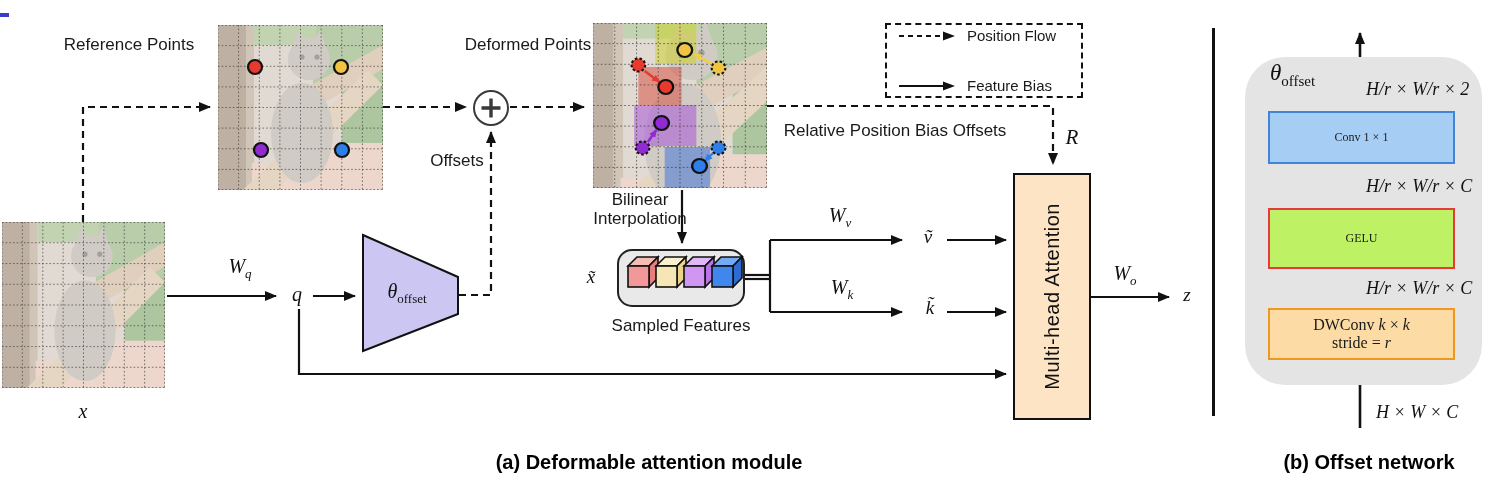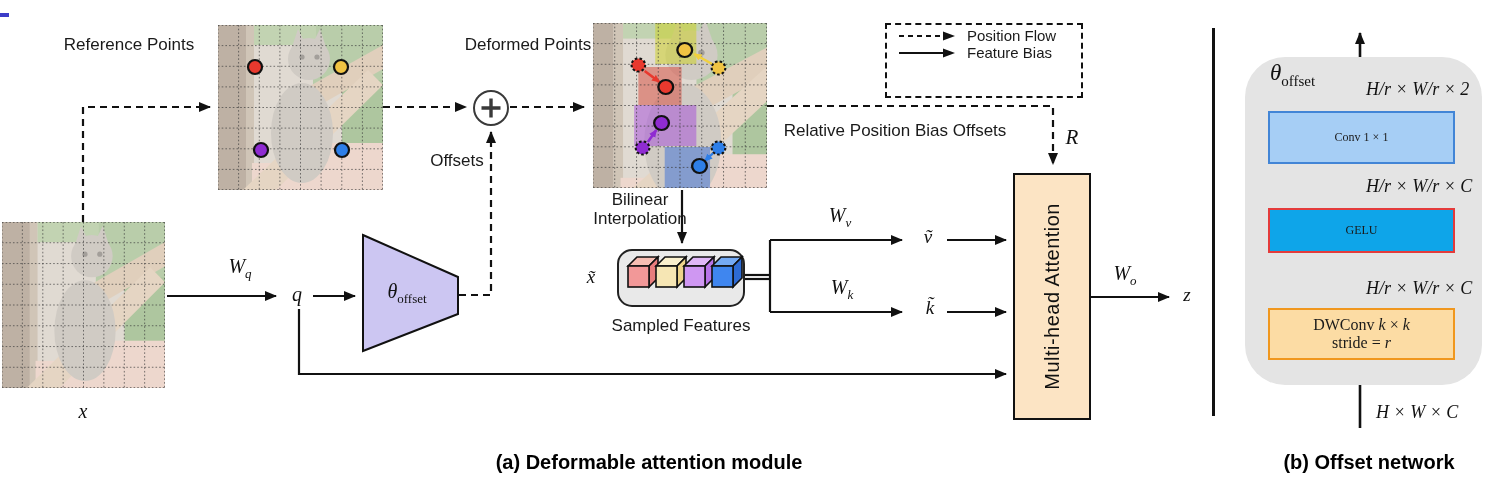--- a/index.html
+++ b/index.html
@@ -10,21 +10,21 @@
   .cap{position:absolute;transform:translateX(-50%);font-size:20px;font-weight:bold;color:#000;white-space:nowrap;}
   .mlabel{position:absolute;transform:translateX(-50%);font-family:"Liberation Serif",serif;
           font-style:italic;font-size:20px;color:#111;white-space:nowrap;}
   .mlabel sub{font-size:13px;line-height:0;}
   .rm{font-style:normal;}
   .dim{position:absolute;font-family:"Liberation Serif",serif;font-style:italic;
        font-size:18px;color:#111;white-space:nowrap;}
   .center2{text-align:center;line-height:1.1;}
   
   .legend{position:absolute;left:885px;top:23px;width:198px;height:75px;border:2px dashed #111;
-          box-sizing:border-box;display:flex;flex-direction:column;justify-content:flex-start;padding:2px 10px;}
+          box-sizing:border-box;display:flex;flex-direction:column;justify-content:space-between;padding:2px 10px;}
   .legrow{display:flex;align-items:center;gap:8px;}
   .legrow span{font-size:15px;color:#1a1a1a;}
   
   .mha-box{position:absolute;left:1013px;top:173px;width:78px;height:247px;background:#fce4c4;
            border:2px solid #111;box-sizing:border-box;display:flex;align-items:center;justify-content:center;}
   .mha-text{writing-mode:vertical-rl;transform:rotate(180deg);font-size:20px;color:#111;letter-spacing:.5px;}
   
   .panelb{position:absolute;left:1245px;top:57px;width:237px;height:328px;background:#e4e4e4;border-radius:40px;}
   .blk{position:absolute;left:1268px;width:187px;box-sizing:border-box;border:2px solid;
        display:flex;flex-direction:column;align-items:center;justify-content:center;
@@ -232,21 +232,21 @@
   </div>
 
   <div class="divider"></div>
   <div class="panelb"></div>
 
   <div class="theta-b"><i>θ</i><sub class="rm">offset</sub></div>
 
   <div class="blk" style="top:111px;height:53px;background:#a6cef5;border-color:#4285d6">
     <span>Conv 1 × 1</span>
   </div>
-  <div class="blk" style="top:208px;height:45px;background:#0ea5e9;border-color:#e43b3b">
+  <div class="blk" style="top:208px;height:61px;background:#bef264;border-color:#e43b3b">
     <span>GELU</span>
   </div>
   <div class="blk" style="top:308px;height:52px;background:#fcdca4;border-color:#f0971e;font-size:16px">
     <span><span>DWConv</span>&nbsp;<i>k</i>&nbsp;<span>×</span>&nbsp;<i>k</i></span>
     <span><span>stride =</span>&nbsp;<i>r</i></span>
   </div>
 
   <div class="dim" style="left:1366px;top:79px">H/r × W/r × 2</div>
   <div class="dim" style="left:1366px;top:176px">H/r × W/r × C</div>
   <div class="dim" style="left:1366px;top:278px">H/r × W/r × C</div>

